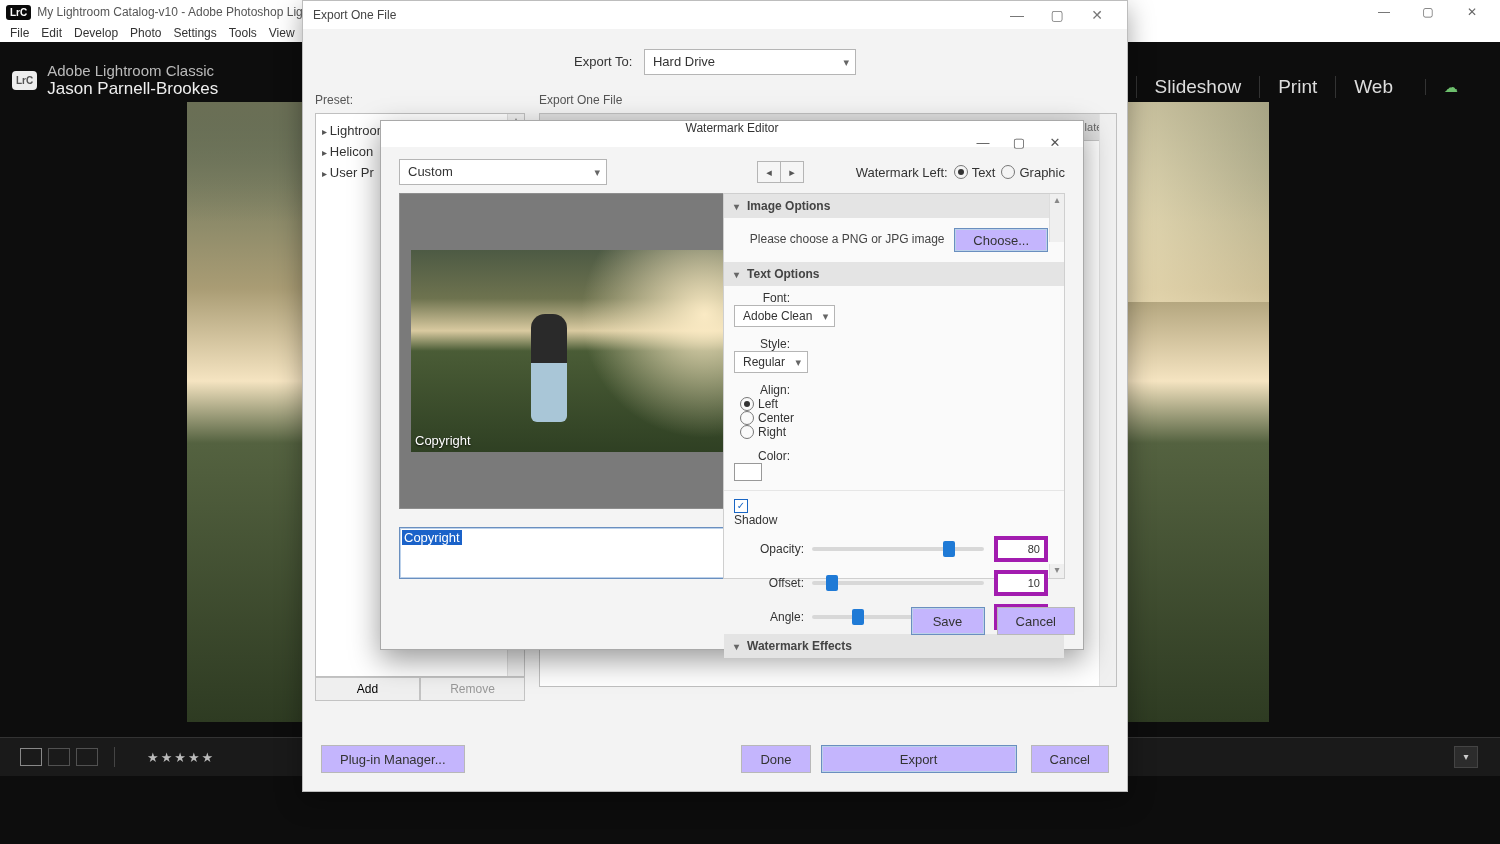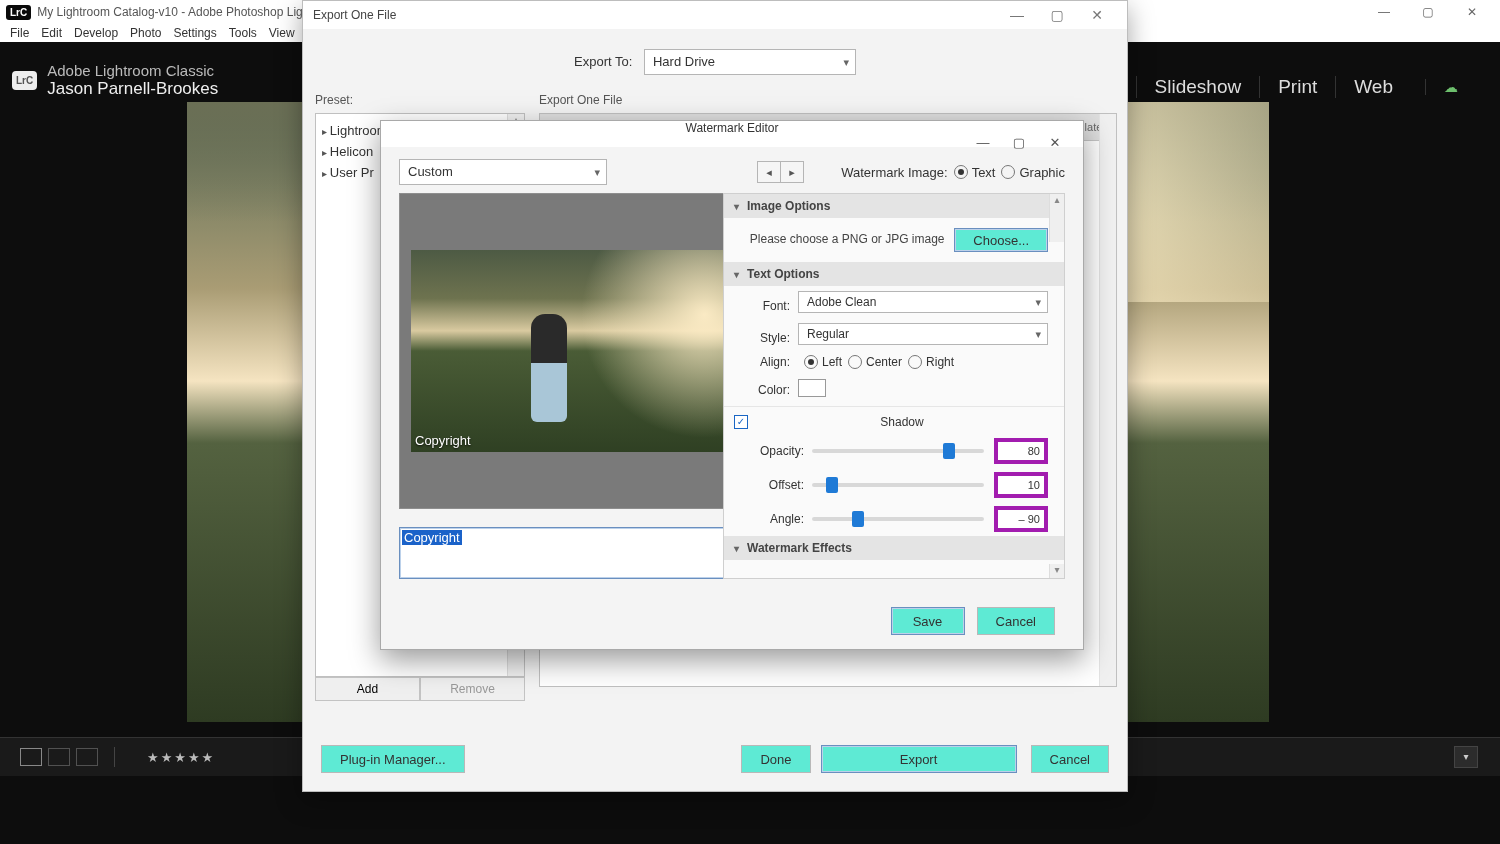--- a/index.html
+++ b/index.html
@@ -51,21 +51,21 @@
   .preset-btns button { flex:1; height:24px; background:#efefef; border:1px solid #c3c3c3; font-size:12px; }
   .preset-btns button.disabled { color:#999; }
   .settings-col { flex:1; padding:8px 10px 0 14px; }
   .settings-col .hdr { font-size:12px; color:#555; margin-bottom:6px; }
   .settings-panel { background:#fff; border:1px solid #c0c0c0; height:572px; position:relative; }
   .section-bar { background:#dedede; border-bottom:1px solid #c6c6c6; height:26px; display:flex; align-items:center; padding:0 10px; font-size:13px; font-weight:bold; color:#444; }
   .section-bar::before { content:"▸"; margin-right:8px; color:#666; font-size:11px; }
   .section-bar .aside { margin-left:auto; font-weight:normal; font-size:11px; color:#666; }
   .settings-scroll { position:absolute; right:0; top:0; bottom:0; width:16px; background:#f0f0f0; border-left:1px solid #e3e3e3; }
   .export-footer { position:absolute; left:0; right:0; bottom:0; padding:10px 18px 18px 18px; display:flex; align-items:center; }
-  .btn { height:28px; padding:0 18px; background:#5eead4; border:1px solid #b8b8b8; font-size:13px; color:#333; }
+  .btn { height:28px; padding:0 18px; background:#c4b5fd; border:1px solid #b8b8b8; font-size:13px; color:#333; }
   .btn.primary { border:1px solid #6a8fbf; box-shadow:inset 0 0 0 1px #bcd1ea; }
   
   .wm-dialog { position:absolute; left:380px; top:120px; width:702px; height:528px; background:#f4f4f4; border:1px solid #a9a9a9; box-shadow:0 10px 28px rgba(0,0,0,0.4); }
   .wm-title { height:26px; background:#fff; display:flex; align-items:center; padding:0 10px; font-size:12px; color:#333;flex-direction:column; }
   .wm-title .win { margin-left:auto; display:flex; }
   .wm-title .win span { width:36px; text-align:center; color:#555; font-size:13px; }
   .wm-top { display:flex; align-items:center; padding:12px 18px 8px 18px; }
   .wm-top .nav { display:flex; border:1px solid #b5b5b5; }
   .wm-top .nav span { width:22px; height:20px; line-height:20px; text-align:center; background:#f5f5f5; font-size:11px; color:#555; }
   .wm-top .nav span:first-child { border-right:1px solid #b5b5b5; }
@@ -83,32 +83,32 @@
   .preview-img .person { position:absolute; left:120px; top:64px; width:36px; height:108px; background:linear-gradient(#2a2a2a 0 45%, #a9c6d7 45% 100%); border-radius:14px 14px 6px 6px; }
   .preview-img .cw { position:absolute; left:4px; bottom:4px; color:#fff; font-size:13px; text-shadow:0 1px 2px rgba(0,0,0,0.8); }
   .wm-text { margin-top:18px; width:380px; height:50px; border:1px solid #6a8fbf; background:#fff; box-shadow:inset 0 0 0 1px #bcd1ea; position:relative; }
   .wm-text .sel { position:absolute; left:2px; top:2px; background:#1a62c9; color:#fff; padding:0 2px; font-size:13px; }
   .wm-right { flex:1; margin-left:18px; position:relative; }
   .opt-panel { border:1px solid #cfcfcf; background:#fafafa; position:absolute; inset:0; }
   .opt-scroll { position:absolute; right:0; top:0; width:14px; background:#efefef; border-left:1px solid #ddd; height:48px; }
   .opt-scroll.bottom { top:auto; bottom:0; height:14px; text-align:center; color:#888; font-size:10px; }
   .opt-section { background:#e4e4e4; height:24px; display:flex; align-items:center; padding:0 10px; font-size:12px; font-weight:bold; color:#444; }
   .opt-section::before { content:"▾"; margin-right:8px; color:#666; font-size:10px; }
-  .opt-row { display:flex; align-items:flex-end; padding:5px 16px 5px 10px; font-size:12px; }
+  .opt-row { display:flex; align-items:flex-start; padding:5px 16px 5px 10px; font-size:12px;flex-direction:column; }
   .opt-row label { width:56px; text-align:right; margin-right:8px; color:#333; }
   .opt-row .combo { flex:1; min-width:0; height:20px; line-height:20px; font-size:12px; }
   .swatch { width:26px; height:16px; border:1px solid #999; background:#fff; }
   .chk { width:12px; height:12px; border:1px solid #1a66c4; background:#fff; display:inline-flex; align-items:center; justify-content:center; margin-right:8px; }
   .chk.checked::after { content:"✓"; color:#1a66c4; font-size:10px; line-height:1; }
   .shadow-row { display:flex; align-items:center; padding:4px 16px 4px 10px; font-size:12px; }
   .shadow-row label { width:70px; text-align:right; margin-right:8px; color:#333; }
   .track { flex:1; height:4px; background:#d8d8d8; position:relative; margin-right:10px; border-radius:2px; }
   .thumb { position:absolute; top:-6px; width:12px; height:16px; background:#1f7ad6; border-radius:2px; }
   .numbox { width:38px; height:18px; border:4px solid #a21caf; background:#fff; text-align:right; padding:0 4px; font-size:11px; line-height:18px; color:#333; }
-  .wm-footer { position:absolute; right:28px; bottom:14px; display:flex; gap:12px; }
+  .wm-footer { position:absolute; right:8px; bottom:14px; display:flex; gap:12px; }
   .wm-footer .btn { height:28px; min-width:74px; }
   .img-choose { display:flex; align-items:center; padding:10px 16px; font-size:12px; color:#444; }
   .img-choose .msg { flex:1; text-align:center; line-height:1.3; }
 </style>
 </head>
 <body>
 
 <div class="app-window">
 
   <div class="main-titlebar">
@@ -224,21 +224,21 @@
     <div class="wm-top">
       <span class="combo" style="min-width:176px">
         <span>Custom</span>
       </span>
       <div style="width:150px"></div>
       <div class="nav">
         <span>◂</span>
         <span>▸</span>
       </div>
       <div class="wm-style">
-        <span>Watermark Image:</span>
+        <span>Watermark Left:</span>
         <span class="radio checked">
             <span class="dot"></span>
             <span>Text</span>
           </span>
         <span class="radio">
             <span class="dot"></span>
             <span>Graphic</span>
           </span>
       </div>
     </div>

